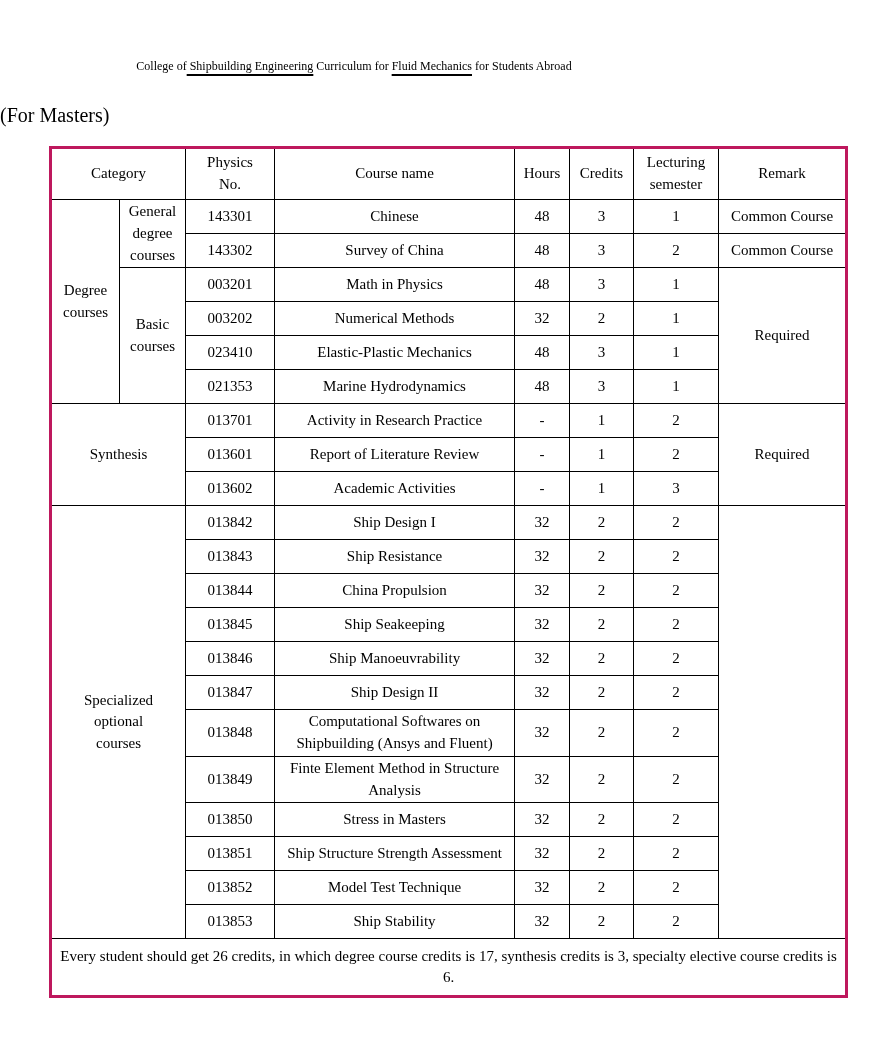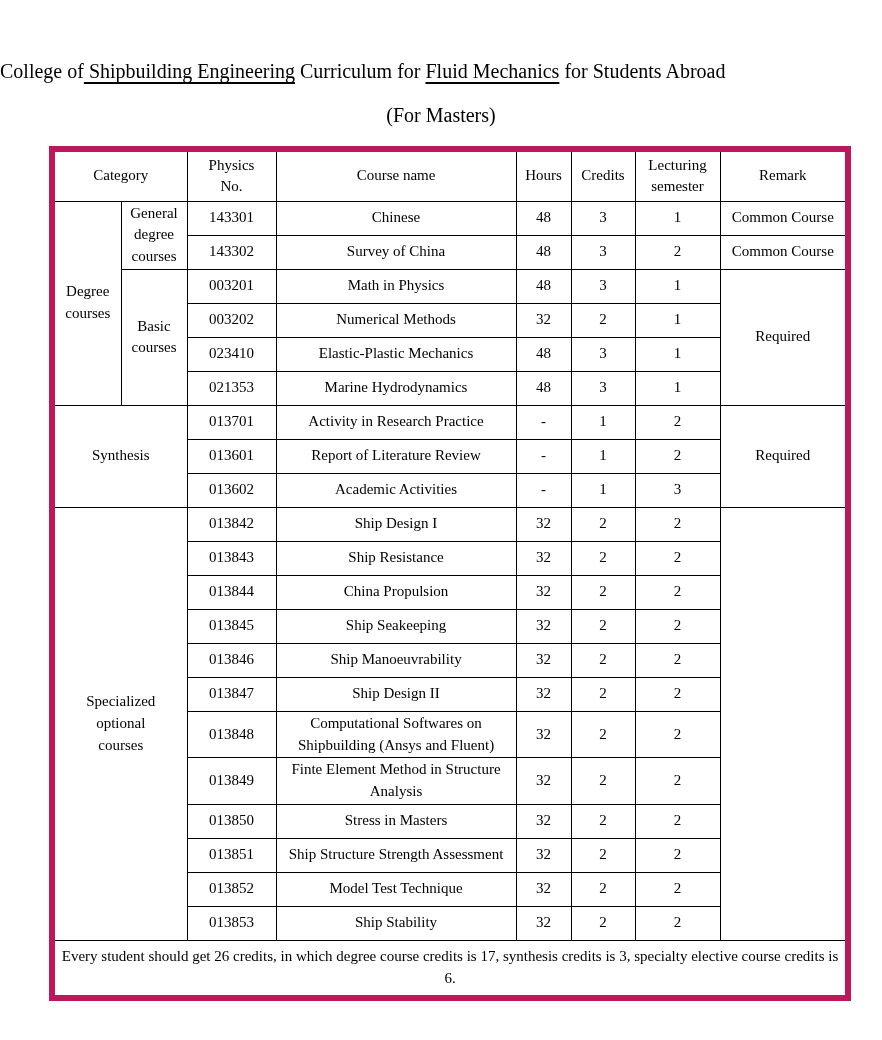--- a/index.html
+++ b/index.html
@@ -15,46 +15,45 @@
     height: 1040px;
     background: #ffffff;
     overflow: hidden;
   }
   .doc-title {
     position: absolute;
     top: 59px;
     left: 0;
     width: 708px;
     text-align: center;
-    font-size: 20px;
+    font-size: 12px;
     line-height: 1.2;
     white-space: nowrap;
   }
   .doc-title .u {
     text-decoration: underline;
     text-decoration-thickness: 1.5px;
     text-underline-offset: 4px;
   }
   .doc-subtitle {
     position: absolute;
     top: 103px;
     left: 0;
     width: 882px;
-    text-align: center;
     font-size: 20px;
     line-height: 1.2;
   }
   table.curriculum {
     position: absolute;
     top: 146px;
     left: 49px;
     width: 796px;
     border-collapse: collapse;
     table-layout: fixed;
-    border: 6px solid #be185d;
+    border: 3px solid #be185d;
   }
   table.curriculum th,
   table.curriculum td {
     border: 1px solid #000;
     font-size: 15px;
     font-weight: normal;
     text-align: center;
     vertical-align: middle;
     padding: 1px 3px;
     line-height: 1.45;

